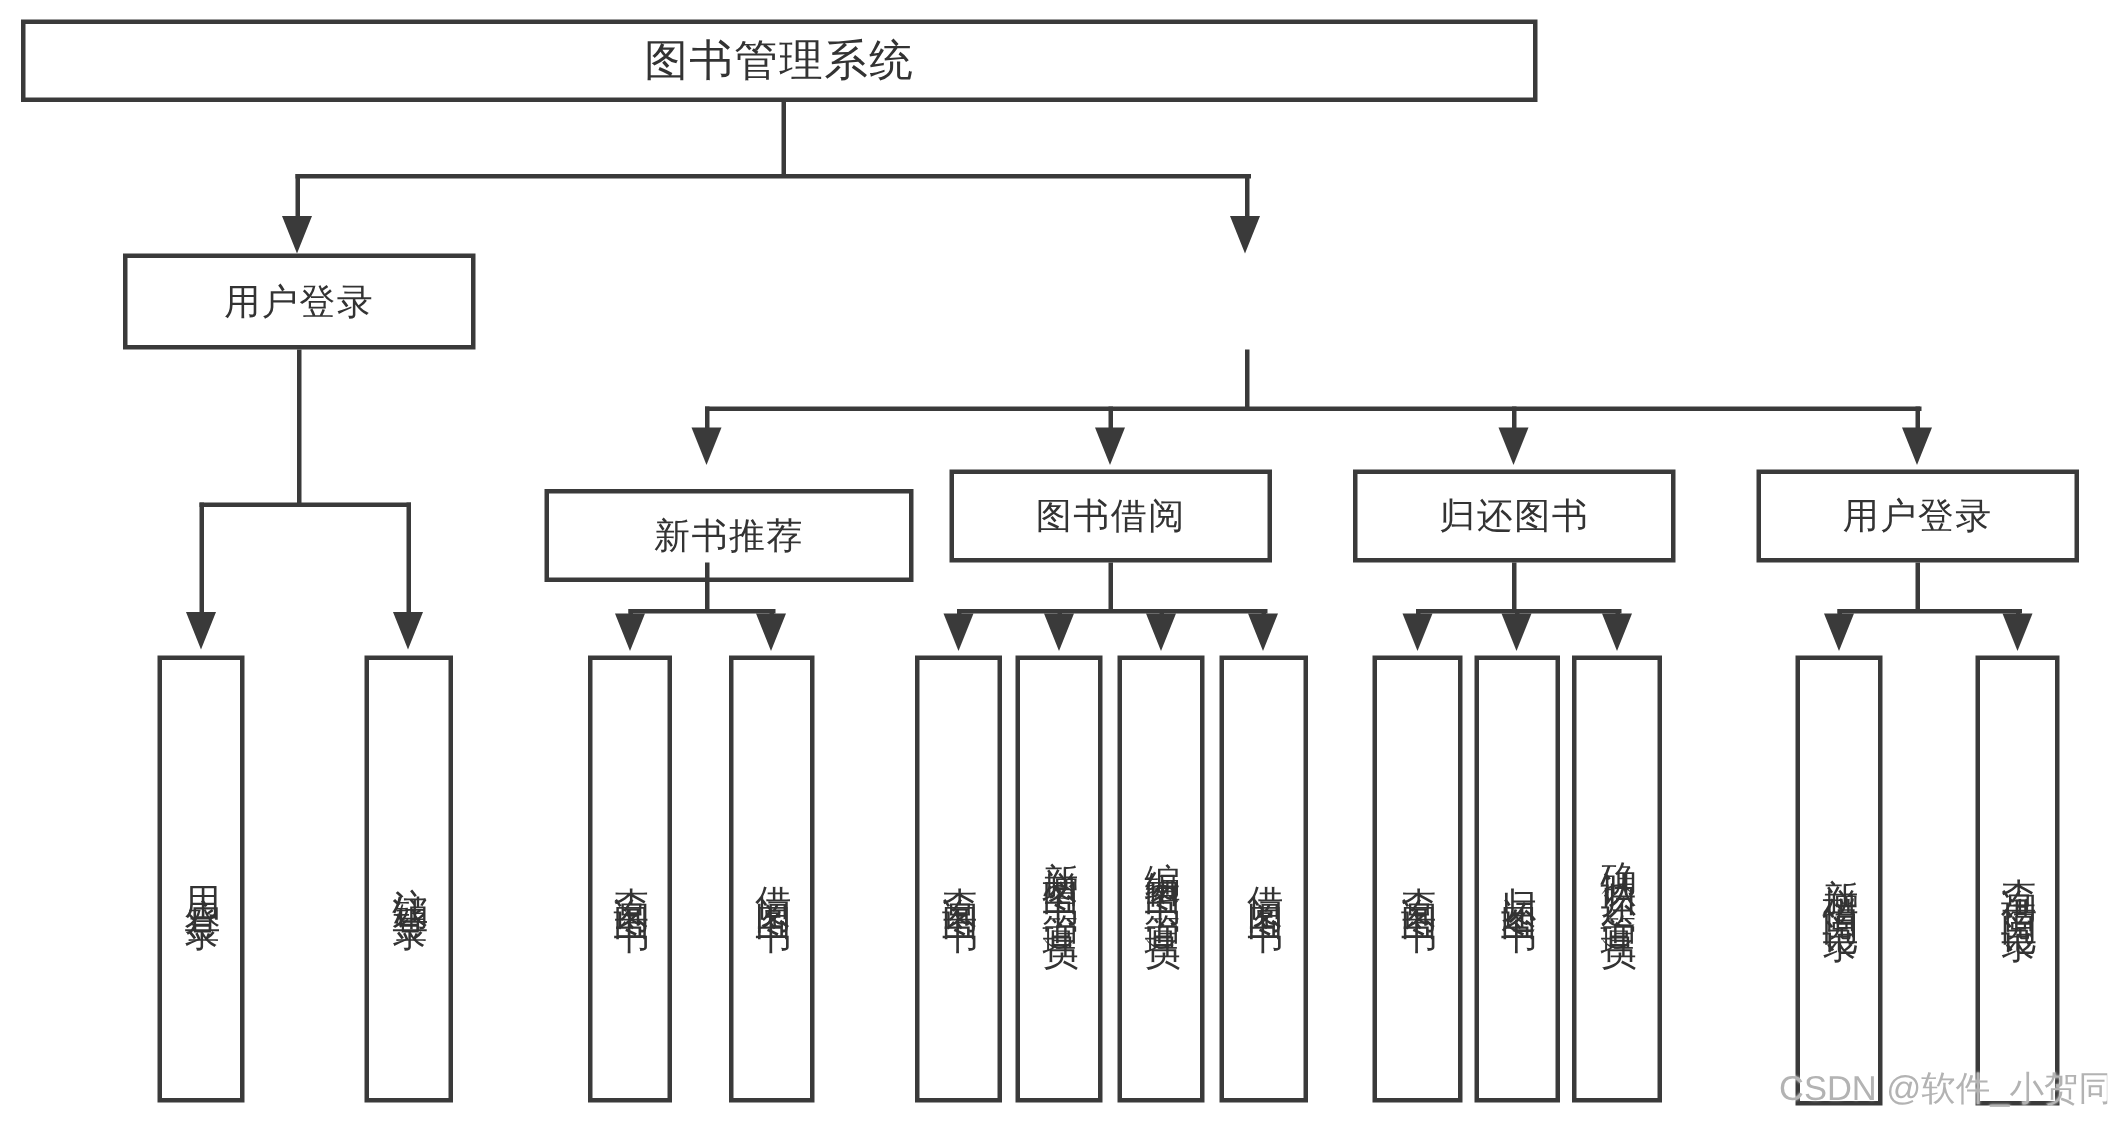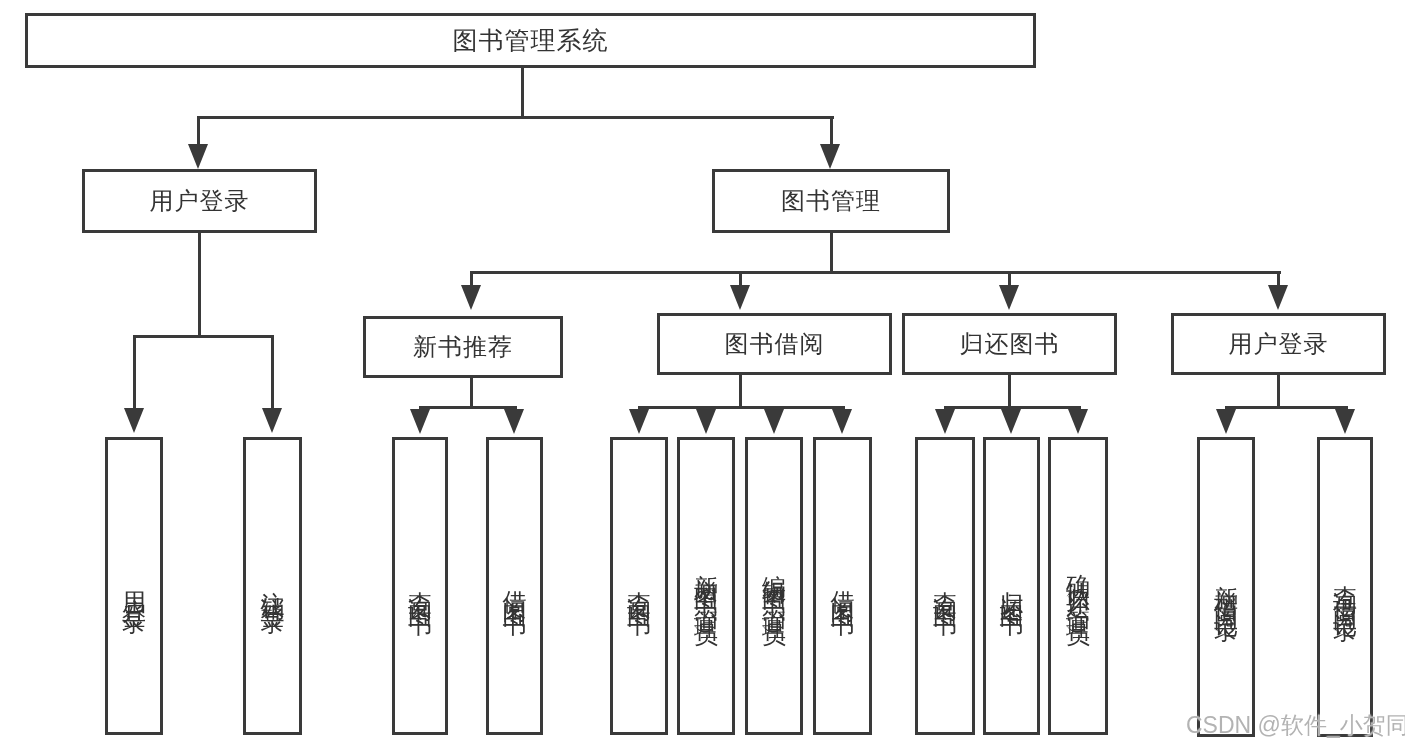--- a/index.html
+++ b/index.html
@@ -24,21 +24,21 @@
   .box {
     position: absolute;
     background: var(--background);
     border: 3px solid var(--line);
     display: flex;
     align-items: center;
     justify-content: center;
     color: var(--text);
   }
   .box.h-label { font-size: 24px; letter-spacing: 1px; }
-  .box.root-box { font-size: 25px; letter-spacing: 1px; margin-left: 11px; }
+  .box.root-box { font-size: 29px; letter-spacing: 1px; }
   .box.leaf span.vtext {
     writing-mode: vertical-rl;
     text-orientation: mixed;
     font-size: 24px;
     letter-spacing: 7px;
     line-height: 1;
     color: var(--text);
   }
 
   
@@ -77,47 +77,44 @@
 
   <div class="line v" style="left:521px; top:67px; height:51px;"></div>
   <div class="line h" style="left:197px; top:116px; width:637px;"></div>
   <div class="line v" style="left:197px; top:116px; height:30px;"></div>
   <div class="arr" style="left:188px; top:144px;"></div>
   <div class="line v" style="left:830px; top:116px; height:30px;"></div>
   <div class="arr" style="left:820px; top:144px;"></div>
 
   <div class="box h-label" style="left:82px; top:169px; width:235px; height:64px;">
     <span>用户登录</span>
-  </div>
-  <div class="box h-label" style="left:712px; top:169px; width:238px; height:64px;">
-    <span>图书管理</span>
   </div>
 
   <div class="line v" style="left:198px; top:233px; height:105px;"></div>
   <div class="line h" style="left:133px; top:335px; width:141px;"></div>
   <div class="line v" style="left:133px; top:335px; height:76px;"></div>
   <div class="arr" style="left:124px; top:408px;"></div>
   <div class="line v" style="left:271px; top:335px; height:76px;"></div>
   <div class="arr" style="left:262px; top:408px;"></div>
 
   <div class="line v" style="left:830px; top:233px; height:41px;"></div>
   <div class="line h" style="left:470px; top:271px; width:811px;"></div>
   <div class="line v" style="left:470px; top:271px; height:17px;"></div>
   <div class="arr" style="left:461px; top:285px;"></div>
   <div class="line v" style="left:739px; top:271px; height:17px;"></div>
   <div class="arr" style="left:730px; top:285px;"></div>
   <div class="line v" style="left:1008px; top:271px; height:17px;"></div>
   <div class="arr" style="left:999px; top:285px;"></div>
   <div class="line v" style="left:1277px; top:271px; height:17px;"></div>
   <div class="arr" style="left:1268px; top:285px;"></div>
 
-  <div class="box h-label" style="left:363px; top:316px; width:200px; height:62px;">
+  <div class="box h-label" style="left:363px; top:326px; width:246px; height:62px;">
     <span>新书推荐</span>
   </div>
-  <div class="box h-label" style="left:633px; top:313px; width:235px; height:62px;margin-left:24px;">
+  <div class="box h-label" style="left:633px; top:313px; width:215px; height:62px;">
     <span>图书借阅</span>
   </div>
   <div class="box h-label" style="left:902px; top:313px; width:215px; height:62px;">
     <span>归还图书</span>
   </div>
   <div class="box h-label" style="left:1171px; top:313px; width:215px; height:62px;">
     <span>用户登录</span>
   </div>
 
   <div class="line v" style="left:470px; top:375px; height:33px;"></div>

